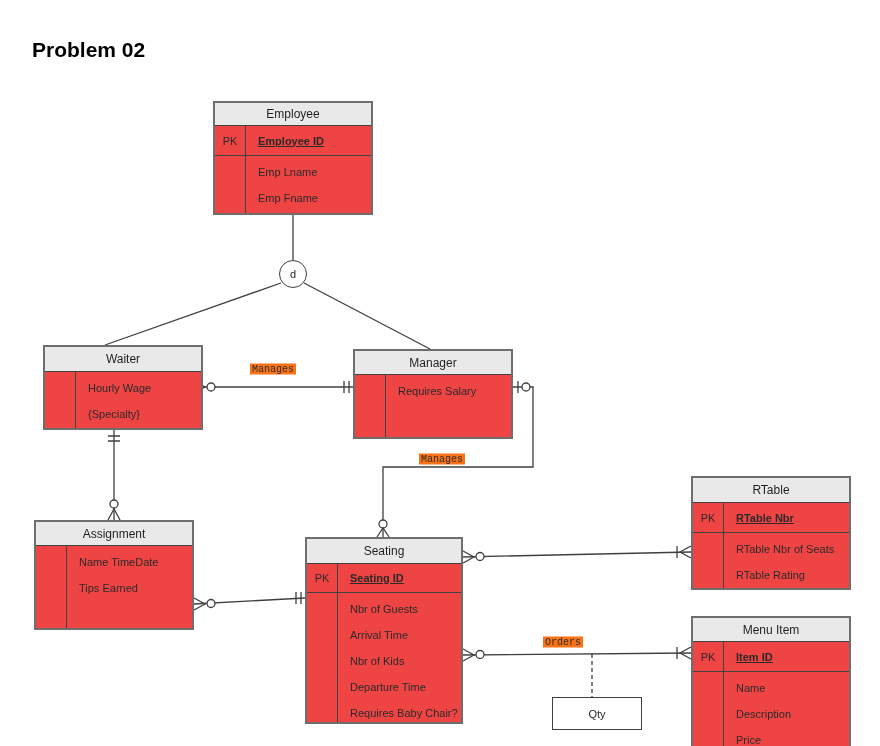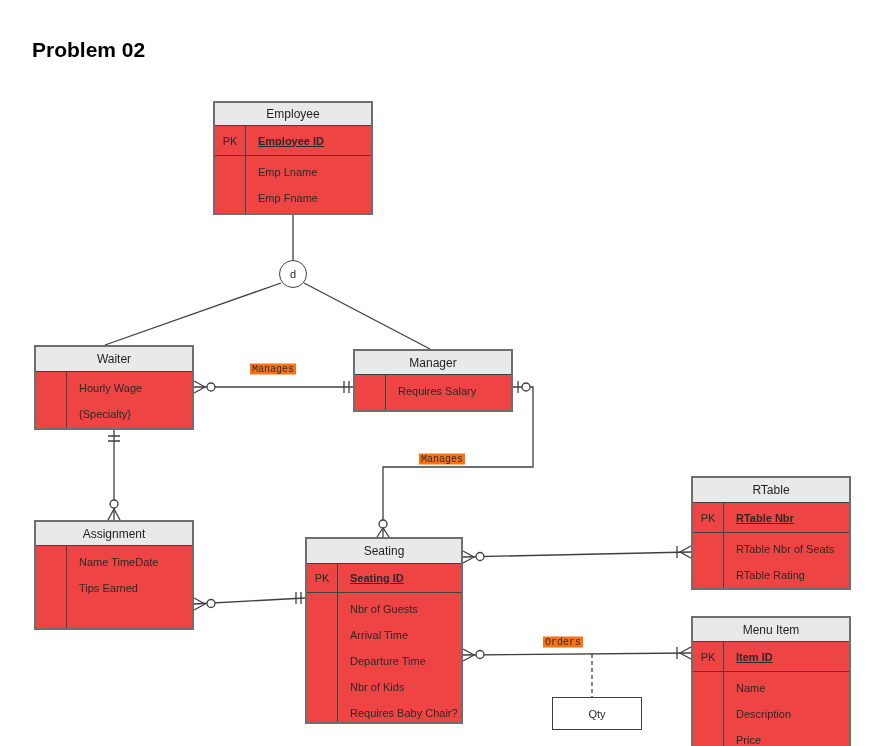--- a/index.html
+++ b/index.html
@@ -117,32 +117,32 @@
       <div class="pk-col"></div>
       <div class="attrs">
         <div class="attr">Emp Lname</div>
         <div class="attr">Emp Fname</div>
       </div>
     </div>
   </div>
 
   <div class="subtype-circle">d</div>
 
-  <div class="entity" style="left:34px; top:321px; width:160px; height:85px;">
+  <div class="entity" style="left:43px; top:321px; width:160px; height:85px;">
     <div class="ent-header" style="height:24px;">Waiter</div>
     <div class="attr-section">
       <div class="pk-col"></div>
       <div class="attrs">
         <div class="attr">Hourly Wage</div>
         <div class="attr">{Specialty}</div>
       </div>
     </div>
   </div>
 
-  <div class="entity" style="left:353px; top:325px; width:160px; height:63px;">
+  <div class="entity" style="left:353px; top:325px; width:160px; height:90px;">
     <div class="ent-header" style="height:23px;">Manager</div>
     <div class="attr-section">
       <div class="pk-col"></div>
       <div class="attrs">
         <div class="attr">Requires Salary</div>
       </div>
     </div>
   </div>
 
   <div class="entity" style="left:34px; top:496px; width:160px; height:110px;">
@@ -160,22 +160,22 @@
     <div class="ent-header" style="height:24px;">Seating</div>
     <div class="pk-row" style="height:28px;">
       <div class="pk-cell">PK</div>
       <div class="pk-attr">Seating ID</div>
     </div>
     <div class="attr-section">
       <div class="pk-col"></div>
       <div class="attrs">
         <div class="attr">Nbr of Guests</div>
         <div class="attr">Arrival Time</div>
+        <div class="attr">Nbr of Kids</div>
         <div class="attr">Departure Time</div>
-        <div class="attr">Nbr of Kids</div>
         <div class="attr">Requires Baby Chair?</div>
       </div>
     </div>
   </div>
 
   <div class="entity" style="left:691px; top:452px; width:160px; height:114px;">
     <div class="ent-header" style="height:24px;">RTable</div>
     <div class="pk-row" style="height:29px;">
       <div class="pk-cell">PK</div>
       <div class="pk-attr">RTable Nbr</div>

